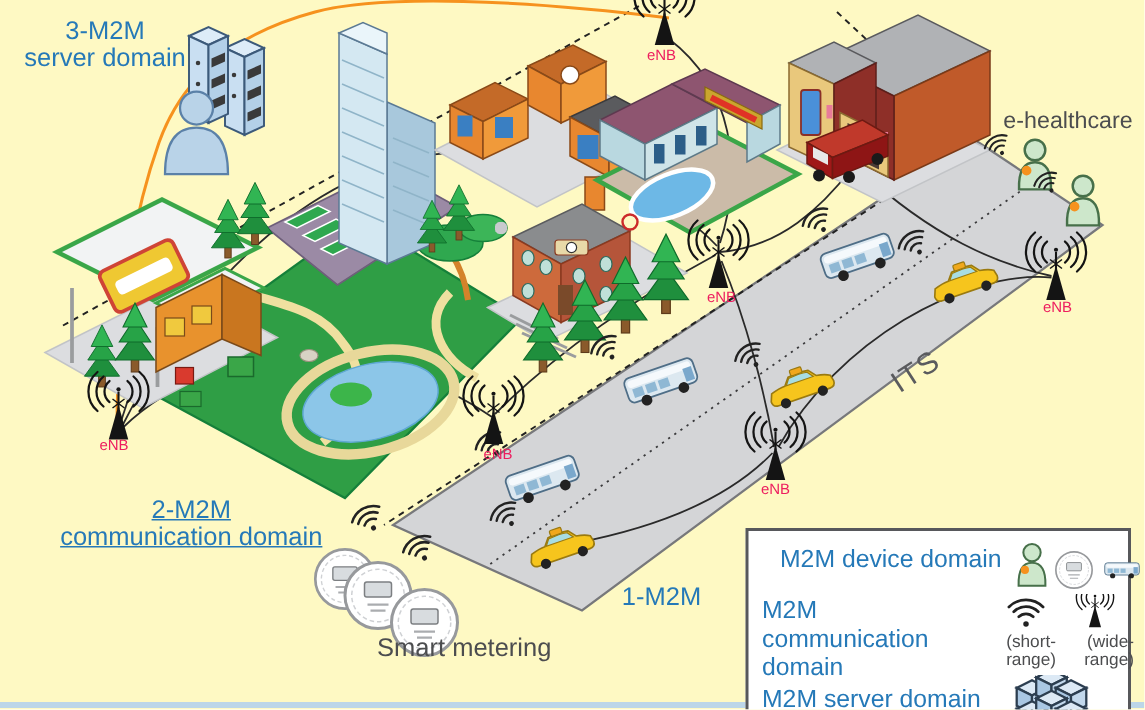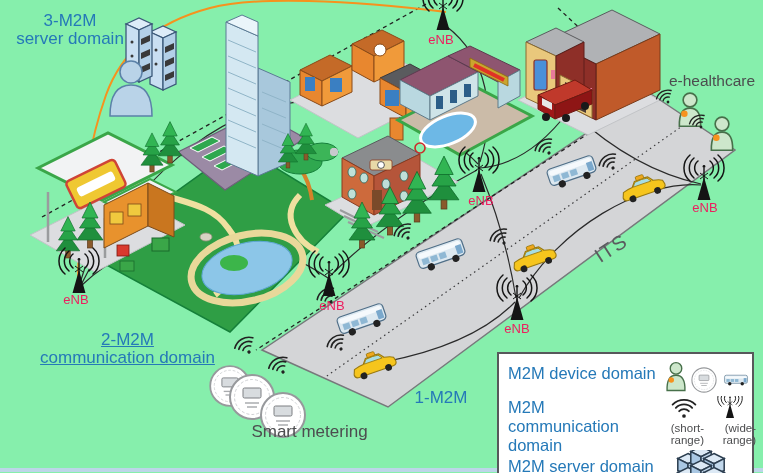--- a/index.html
+++ b/index.html
@@ -1,22 +1,22 @@
 <!DOCTYPE html>
 <html><head>
 <meta charset="utf-8">
 <style>
   html,body { margin:0; padding:0; background:#fff; }
-  .stage { position:relative; width:763px; height:473px; background:#86efac;
+  .stage { position:relative; width:763px; height:473px; background:#fef9c3;
            overflow:hidden; font-family:"Liberation Sans", sans-serif; }
   .stage svg.scene { position:absolute; left:0; top:0; z-index:1; }
   .lbl { position:absolute; z-index:3; color:#2579b8; font-size:17px; line-height:18px;
          text-align:center; white-space:nowrap; }
   .lbl.gray { color:#4c4d4f; }
-  .enb { position:absolute; z-index:3; color:#ed1e5f; font-size:13px;
+  .enb { position:absolute; z-index:3; color:#ed1e5f; font-size:10px;
          transform:translateX(-50%); white-space:nowrap; }
   .its { position:absolute; z-index:3; color:#5a5b5e; font-size:20px; letter-spacing:1px;
          transform:rotate(-33deg); }
   .page-edge { position:absolute; left:0; top:468px; width:763px; height:4px;
                background:#bcd6e8; z-index:2; }
   .legend { position:absolute; left:497px; top:352px; width:257px; height:130px;
             background:#fff; border:2px solid #57585b; z-index:4; box-sizing:border-box;
             padding:4px 0 0 9px; }
   .legend-row { position:relative; }
   .legend-label { color:#2579b8; font-size:16.5px; line-height:19px; }
@@ -355,21 +355,21 @@
 <div class="enb" style="left:441px; top:32px;">eNB</div>
 <div class="enb" style="left:76px;  top:292px;">eNB</div>
 <div class="enb" style="left:481px; top:193px;">eNB</div>
 <div class="enb" style="left:332px; top:298px;">eNB</div>
 <div class="enb" style="left:517px; top:321px;">eNB</div>
 <div class="enb" style="left:705px; top:200px;">eNB</div>
 
 <div class="page-edge"></div>
 
 <div class="legend">
-  <div class="legend-row" style="height:36px;">
+  <div class="legend-row" style="height:36px;margin-left:12px;">
     <div class="legend-label" style="padding-top:6px;">M2M device domain</div>
     <svg class="lg-icons" style="left:156px; top:3px;" width="95" height="36" viewBox="0 0 95 36">
       <use href="#persong" transform="translate(12,20) scale(1.05)"></use>
       <use href="#meter" transform="translate(40,19) scale(0.55)"></use>
       <use href="#bus" transform="translate(72,19) scale(0.48)"></use>
     </svg>
   </div>
   <div class="legend-row" style="height:56px;">
     <div class="legend-label wrap" style="padding-top:4px;">M2M communication domain</div>
     <svg class="lg-icons" style="left:158px; top:2px;" width="90" height="26" viewBox="0 0 90 26">

